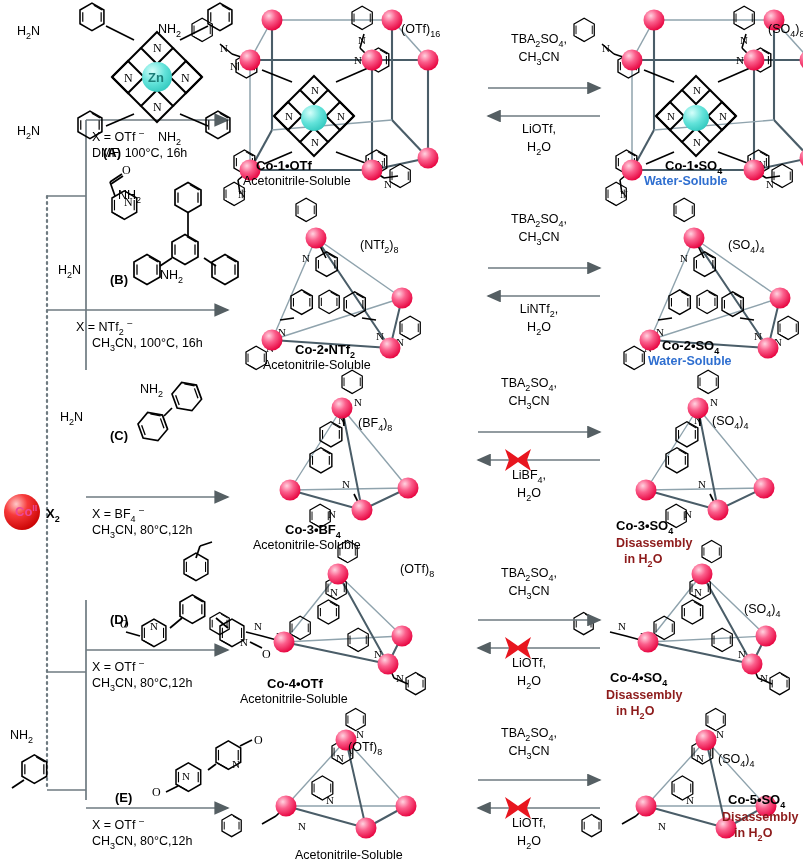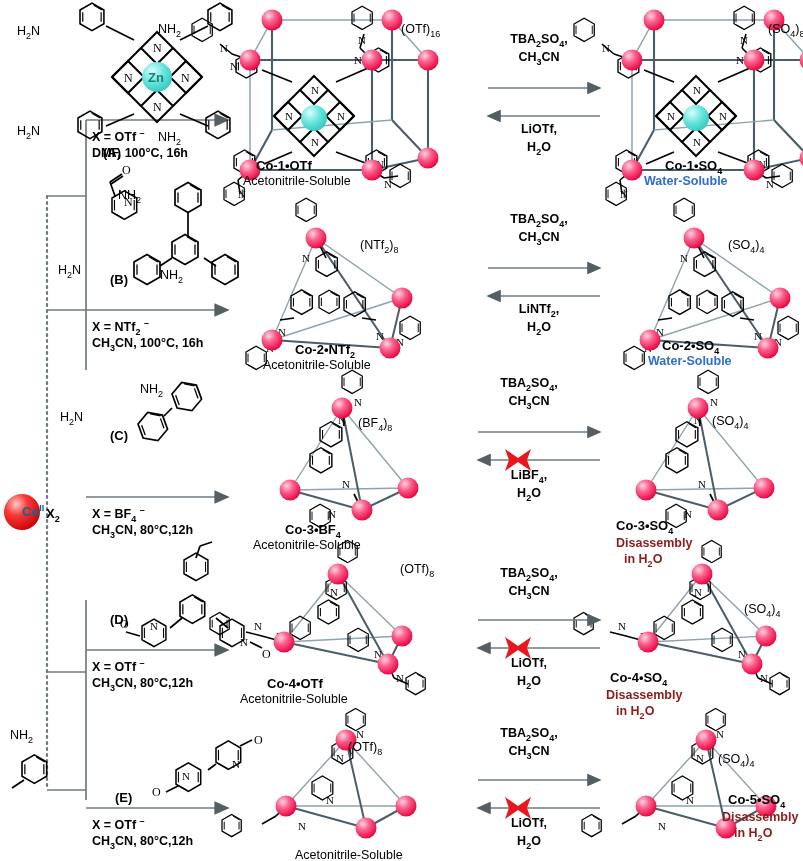--- a/index.html
+++ b/index.html
@@ -1,21 +1,21 @@
 <!DOCTYPE html>
 <html><head>
 <meta charset="utf-8">
 <style>
   html,body{margin:0;padding:0;background:#fff;}
   body{width:803px;height:861px;position:relative;overflow:hidden;
        font-family:"Liberation Sans",sans-serif;color:#000;}
   .fig{position:absolute;inset:0;}
   svg.layer{position:absolute;left:0;top:0;width:803px;height:861px;}
   .txt{position:absolute;white-space:nowrap;line-height:1.18;}
-  .cond{font-size:12.5px;font-weight:bold;}
+  .cond{font-size:12.5px;}
   .cond sub{font-size:9px;}
   .cond sup{font-size:9px;}
   .bold{font-weight:bold;font-size:13px;}
   .sol{font-size:12.5px;}
   .water{color:#2f6fd0;font-weight:bold;font-size:12.5px;}
   .dis{color:#8d1b1b;font-weight:bold;font-size:12.5px;}
   .counter{font-size:12.5px;}
   .counter sub{font-size:9px;}
   .lbl{font-size:12.5px;}
   .lbl sub{font-size:9px;}
@@ -616,27 +616,27 @@
 
 <div class="txt lbl" style="left:140px;top:382px;">NH<sub>2</sub></div>
 <div class="txt lbl" style="left:60px;top:410px;">H<sub>2</sub>N</div>
 <div class="txt bold" style="left:110px;top:428px;">(C)</div>
 
 <div class="txt bold" style="left:110px;top:612px;">(D)</div>
 
 <div class="txt lbl" style="left:10px;top:728px;">NH<sub>2</sub></div>
 <div class="txt bold" style="left:115px;top:790px;">(E)</div>
 
-<div class="cosrc" style="left:22px;top:503px;color:#0369a1;text-align:right;">Co<sup style="font-size:9px;">II</sup></div>
+<div class="cosrc" style="left:15px;top:503px;color:#ec4899;text-align:right;">Co<sup style="font-size:9px;">II</sup></div>
 <div class="cosrc" style="left:46px;top:506px;">X<sub style="font-size:9px;">2</sub></div>
 
 <div class="txt cond" style="left:92px;top:128px;">X = OTf <sup>–</sup></div>
 <div class="txt cond" style="left:92px;top:146px;">DMF, 100°C, 16h</div>
 
-<div class="txt cond" style="left:92px;top:318px;">X = NTf<sub>2</sub> <sup>–</sup></div>
+<div class="txt cond" style="left:76px;top:318px;">X = NTf<sub>2</sub> <sup>–</sup></div>
 <div class="txt cond" style="left:92px;top:336px;">CH<sub>3</sub>CN, 100°C, 16h</div>
 
 <div class="txt cond" style="left:92px;top:505px;">X = BF<sub>4</sub> <sup>–</sup></div>
 <div class="txt cond" style="left:92px;top:523px;">CH<sub>3</sub>CN, 80°C,12h</div>
 
 <div class="txt cond" style="left:92px;top:658px;">X = OTf <sup>–</sup></div>
 <div class="txt cond" style="left:92px;top:676px;">CH<sub>3</sub>CN, 80°C,12h</div>
 
 <div class="txt cond" style="left:92px;top:816px;">X = OTf <sup>–</sup></div>
 <div class="txt cond" style="left:92px;top:834px;">CH<sub>3</sub>CN, 80°C,12h</div>

